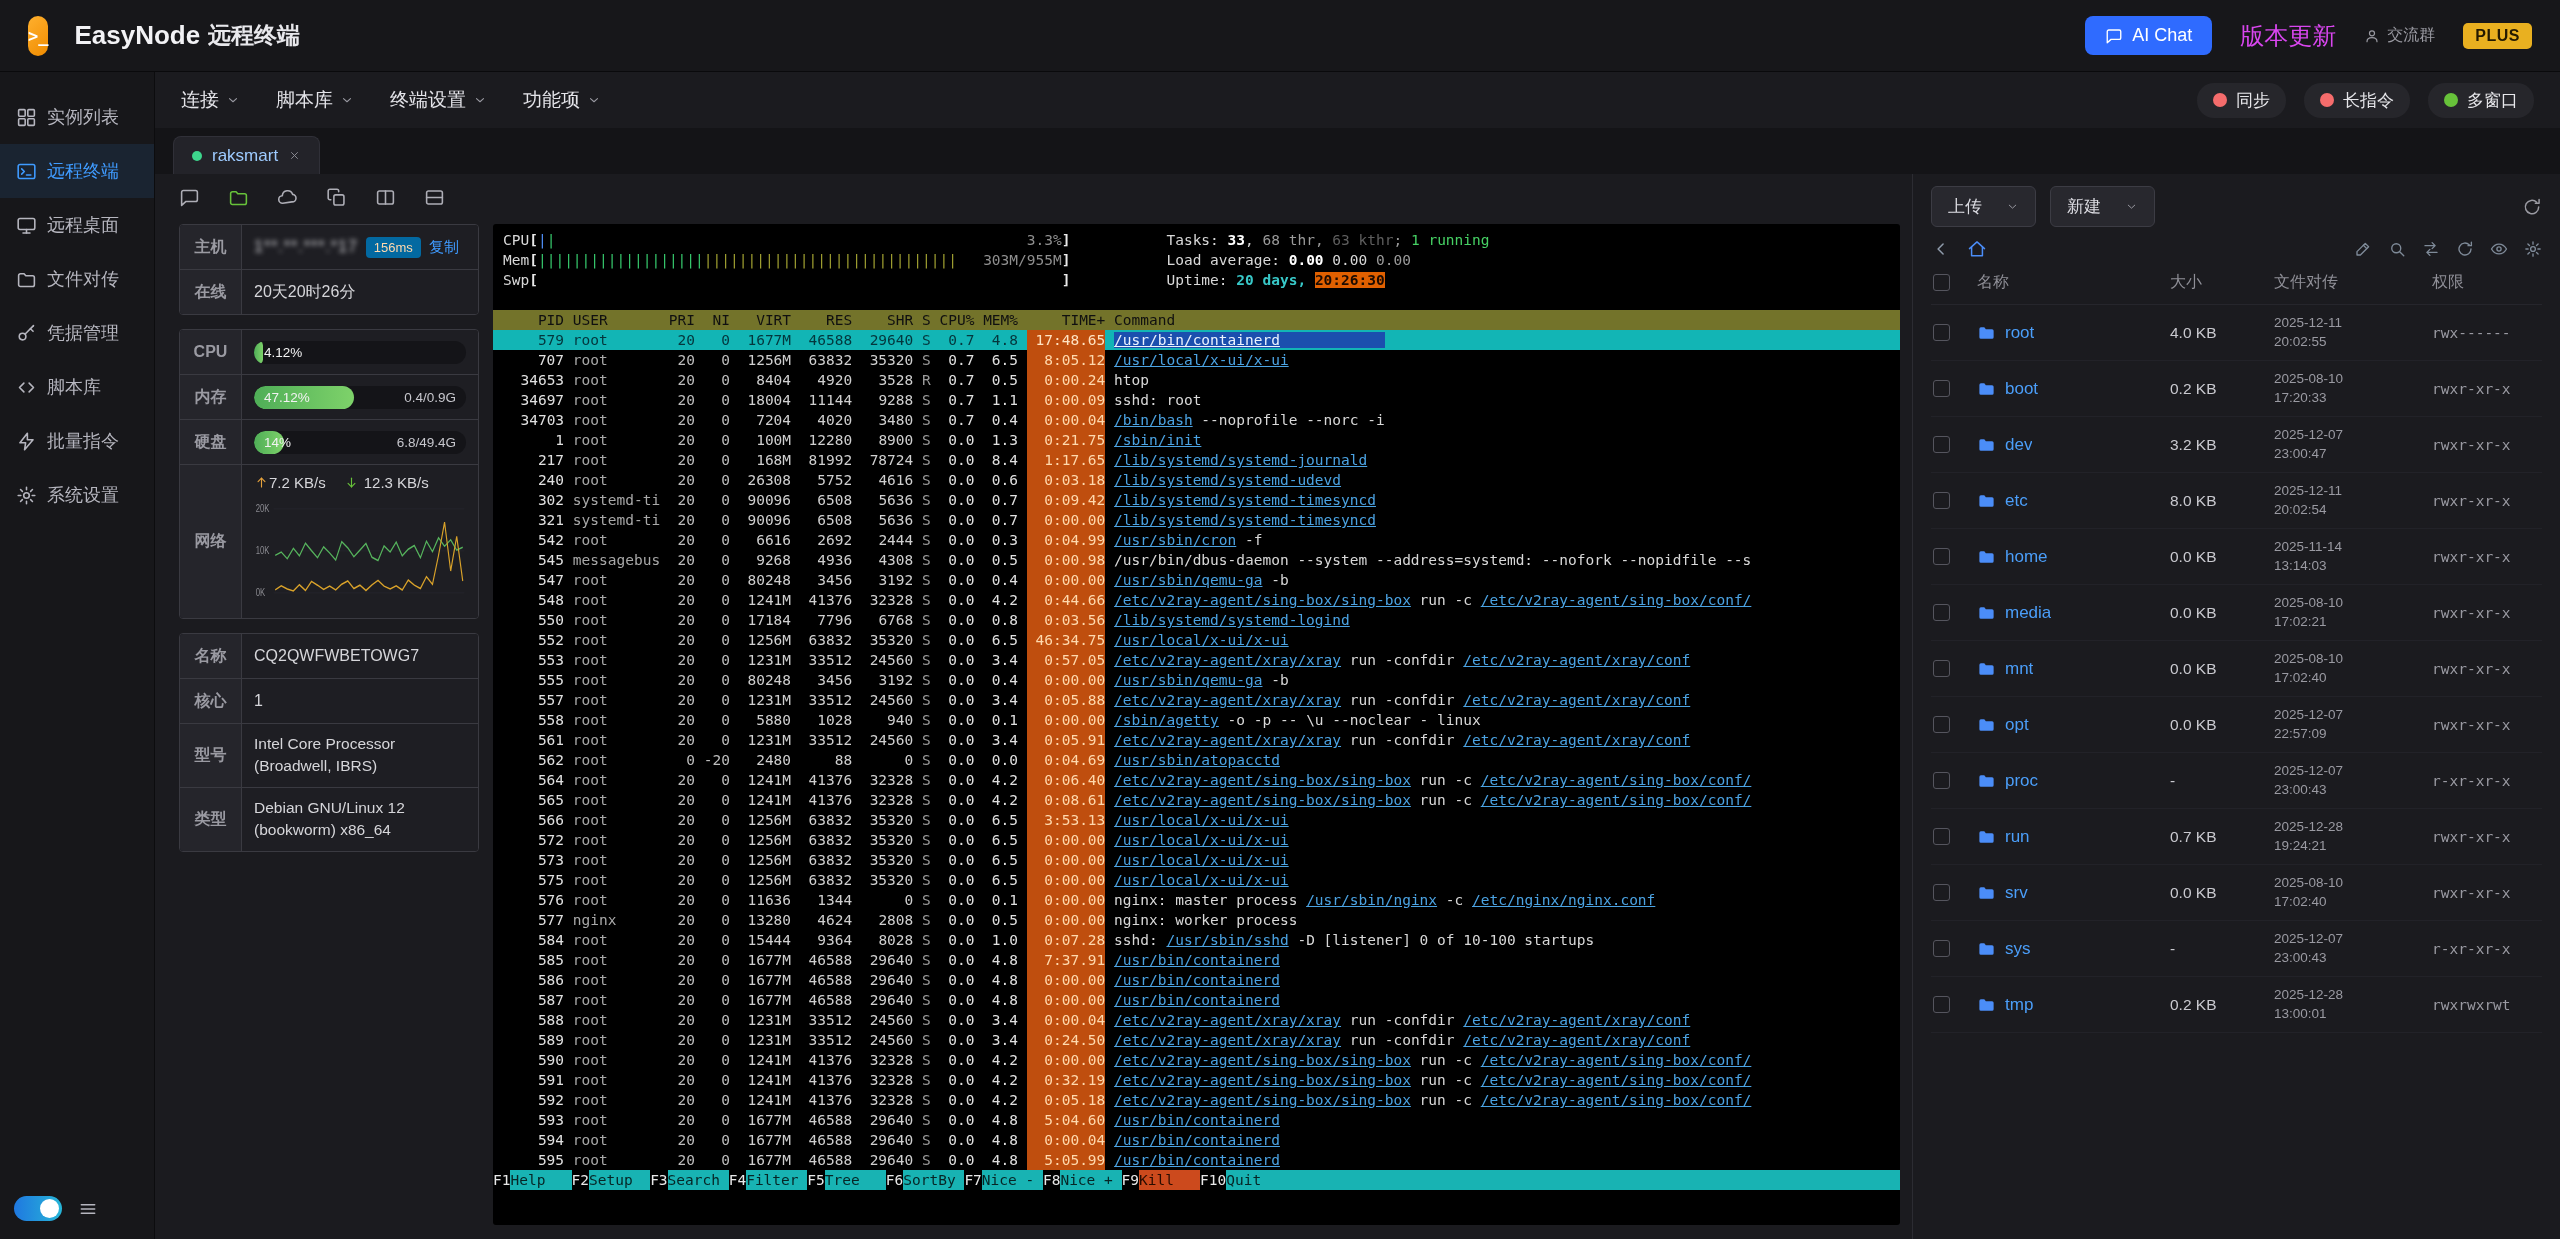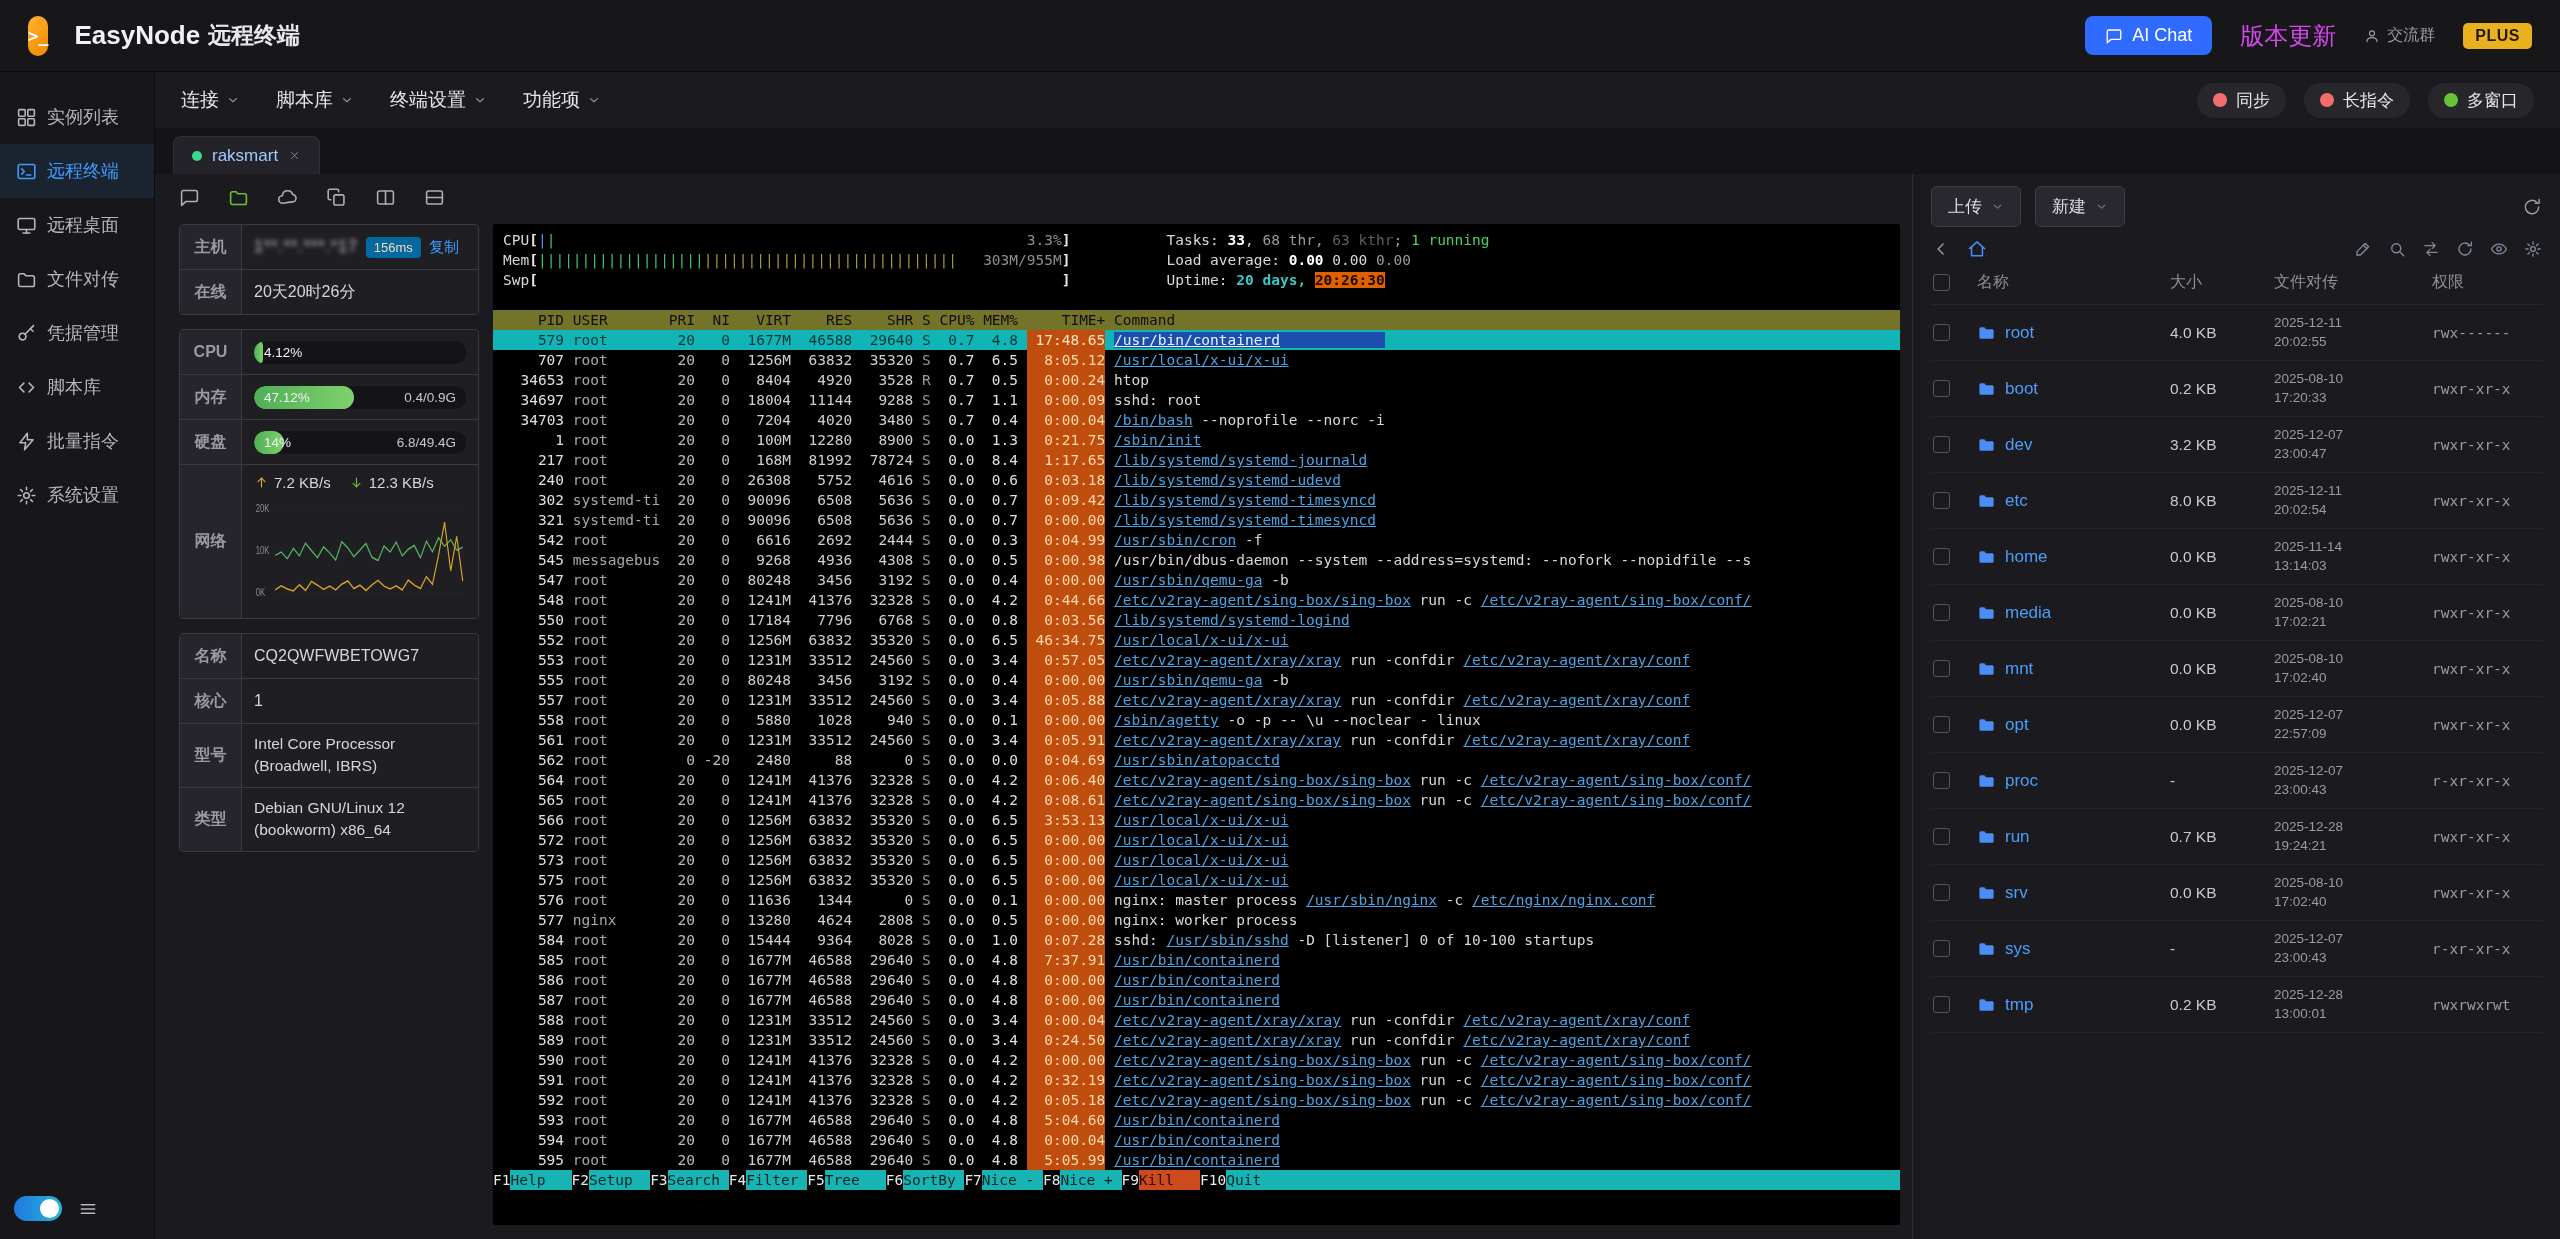--- a/index.html
+++ b/index.html
@@ -110,21 +110,21 @@
   .info-value.wrap { line-height: 1.45; font-size: 15.5px; }
   .host-ip { filter: blur(2.5px); letter-spacing: 1px; }
   .latency-badge { background: #0369a1; color: #ffd9ae; font-size: 13px; padding: 3px 8px; border-radius: 4px; flex: none; }
   .copy-link { color: #3f9bff; font-size: 15px; cursor: pointer; flex: none; }
   .load-text { color: #67c23a; }
   .progress { flex: 1; height: 23px; border-radius: 12px; background: #141418; position: relative; overflow: hidden; }
   .progress .fill { height: 100%; border-radius: 12px; background: linear-gradient(90deg, #4fae57, #7ed26a); width: 0; }
   .progress .ptext { position: absolute; left: 10px; top: 50%; transform: translateY(-50%); color: #f2f2f2; font-size: 13.5px; }
   .progress .pdetail { position: absolute; right: 10px; top: 50%; transform: translateY(-50%); color: #c6c6cc; font-size: 13.5px; }
   .net-rates { display: flex; gap: 18px; font-size: 15px; color: #d6d6da; align-items: center; }
-  .net-rates .up { color: #e6a23c; display: flex; gap: 5px; align-items: center; }
+  .net-rates .up { color: #e6a23c; display: flex; align-items: center; }
   .net-rates .down { color: #67c23a; display: flex; gap: 5px; align-items: center; }
   .net-rates .val { color: #d6d6da; }
   #net-chart { width: 100%; height: 112px; }
 
   
   .terminal {
     flex: 1; min-width: 0; background: #000; border-radius: 3px;
     font-family: "DejaVu Sans Mono", "Liberation Mono", monospace;
     font-size: 14.5px; line-height: 20px; color: #d8d8d8;
     padding: 6px 10px 0; overflow: hidden; display: flex; flex-direction: column;
@@ -166,21 +166,21 @@
   .fk-fill { flex: 1; background: #18b3b3; }
 
   
   .file-panel {
     width: 648px; flex: none; border-left: 1px solid #2c2c32; background: #1b1b1f;
     display: flex; flex-direction: column; padding: 12px 18px 0; min-height: 0;
   }
   .fp-actions { display: flex; align-items: center; gap: 14px; flex: none; }
   .fp-btn {
     background: #28282e; border: 1px solid #3c3c44; color: #dcdce2; font-size: 17px;
-    padding: 8px 16px; border-radius: 6px; display: flex; align-items: center; gap: 9px;
+    padding: 8px 16px; border-radius: 6px; display: flex; align-items: center; gap: 24px;
     cursor: pointer; font-family: inherit;
   }
   .fp-btn .ic { color: #9a9aa2; font-size: 13px; display: flex; }
   .fp-refresh { margin-left: auto; color: #9a9aa2; font-size: 20px; display: flex; cursor: pointer; }
   .fp-nav { display: flex; align-items: center; gap: 16px; margin-top: 12px; flex: none; color: #8f9bab; }
   .fp-nav .nav-ic { font-size: 20px; display: flex; cursor: pointer; color: #8f9bab; }
   .fp-nav .nav-ic.accent { color: #4b8df8; }
   .fp-tools { margin-left: auto; display: flex; gap: 16px; }
   .fp-tools .nav-ic { font-size: 18px; color: #7f8b99; }
   .file-grid { display: grid; grid-template-columns: 44px 1fr 104px 158px 108px; align-items: center; }

